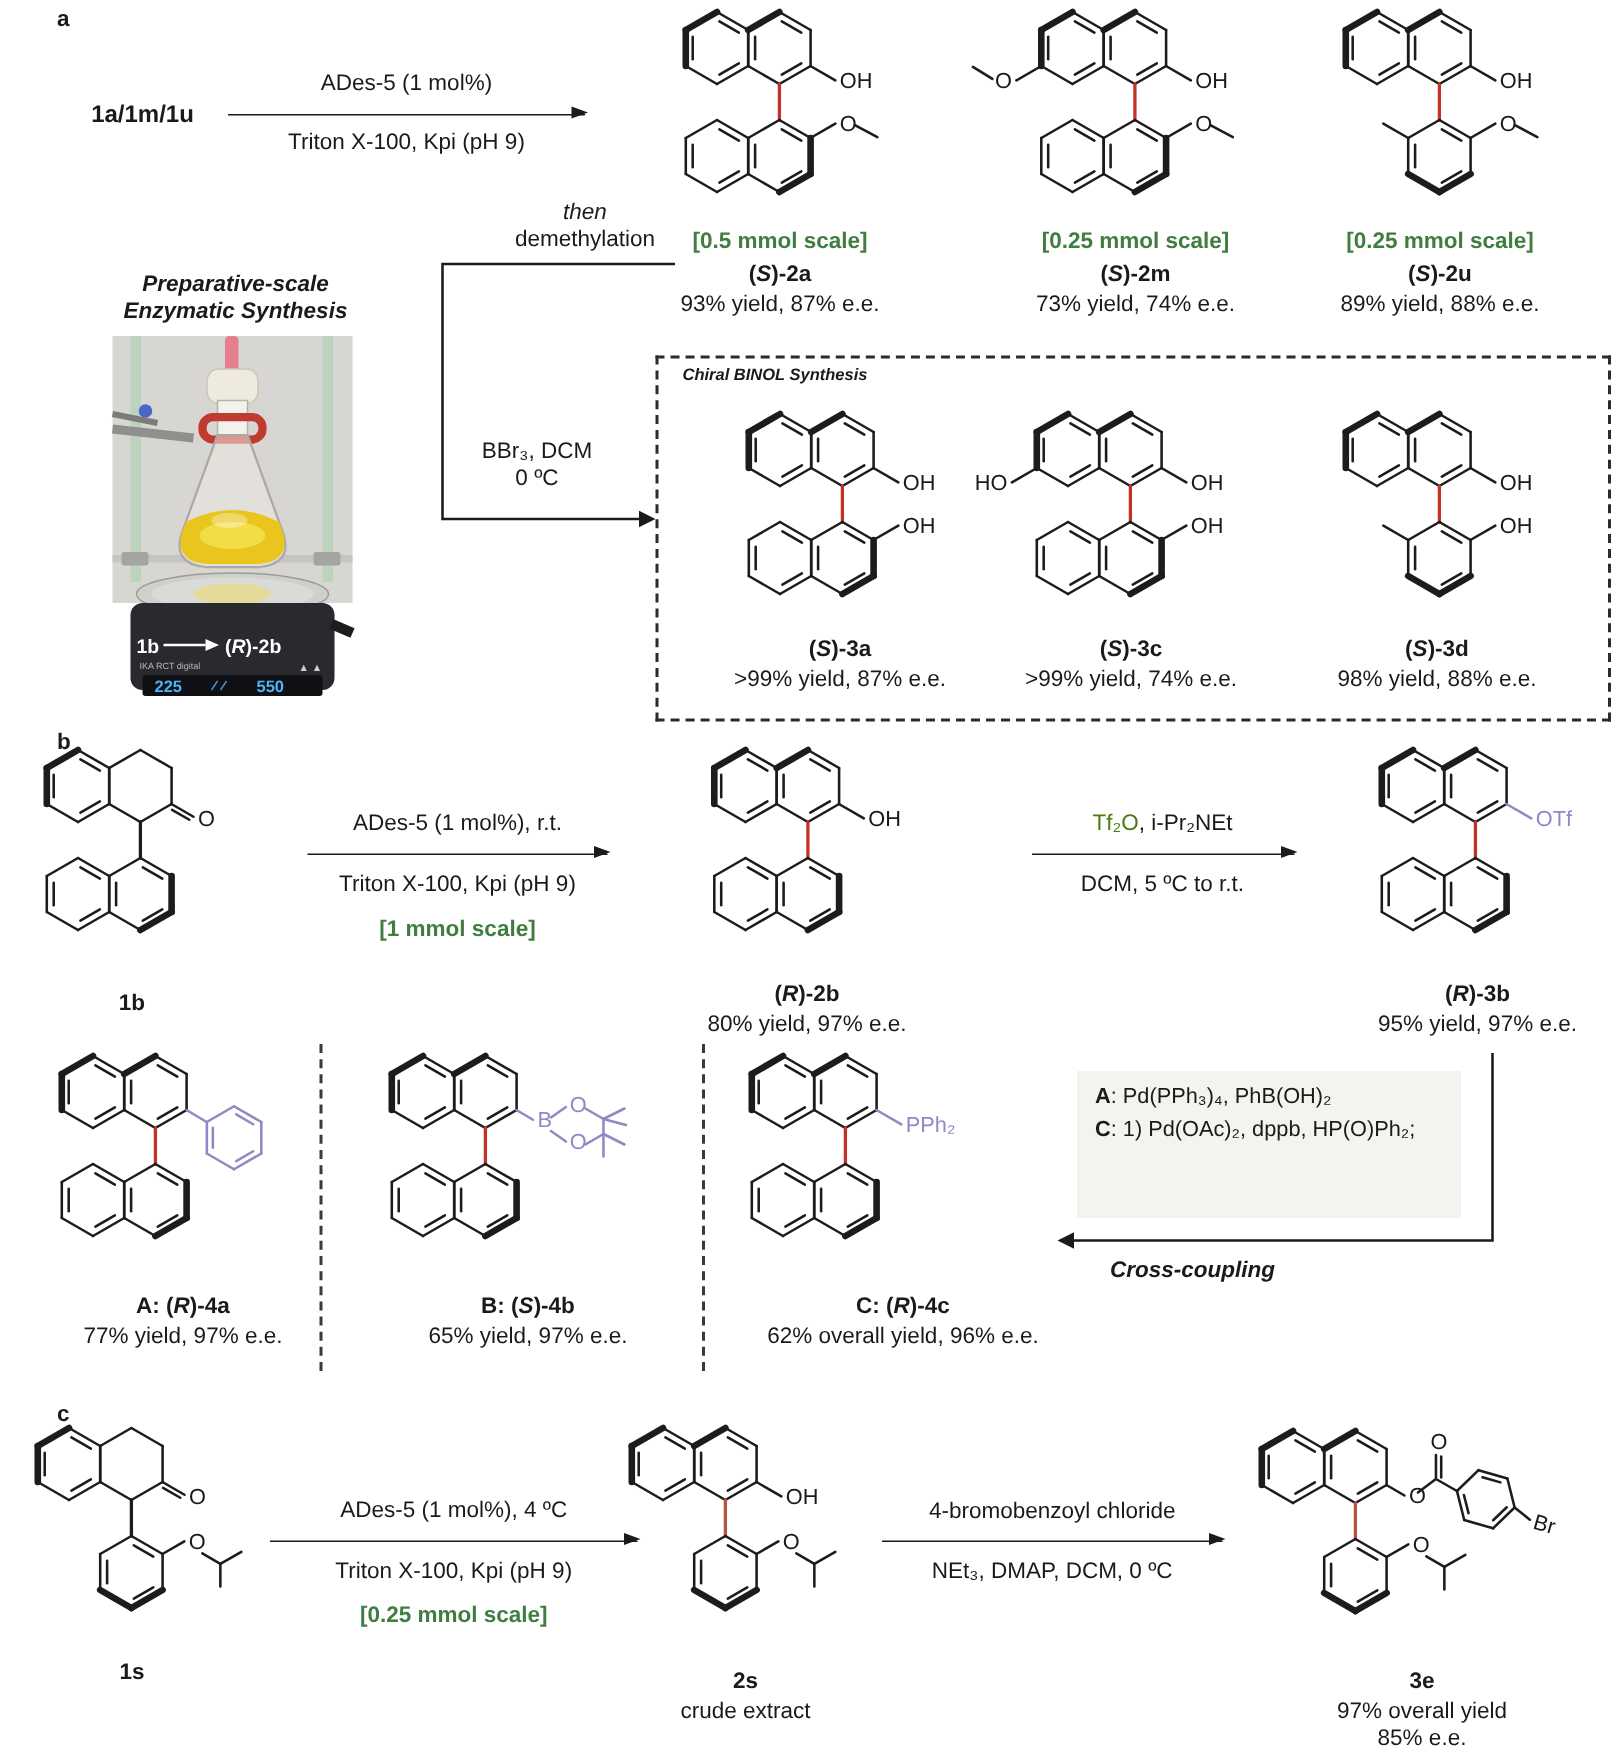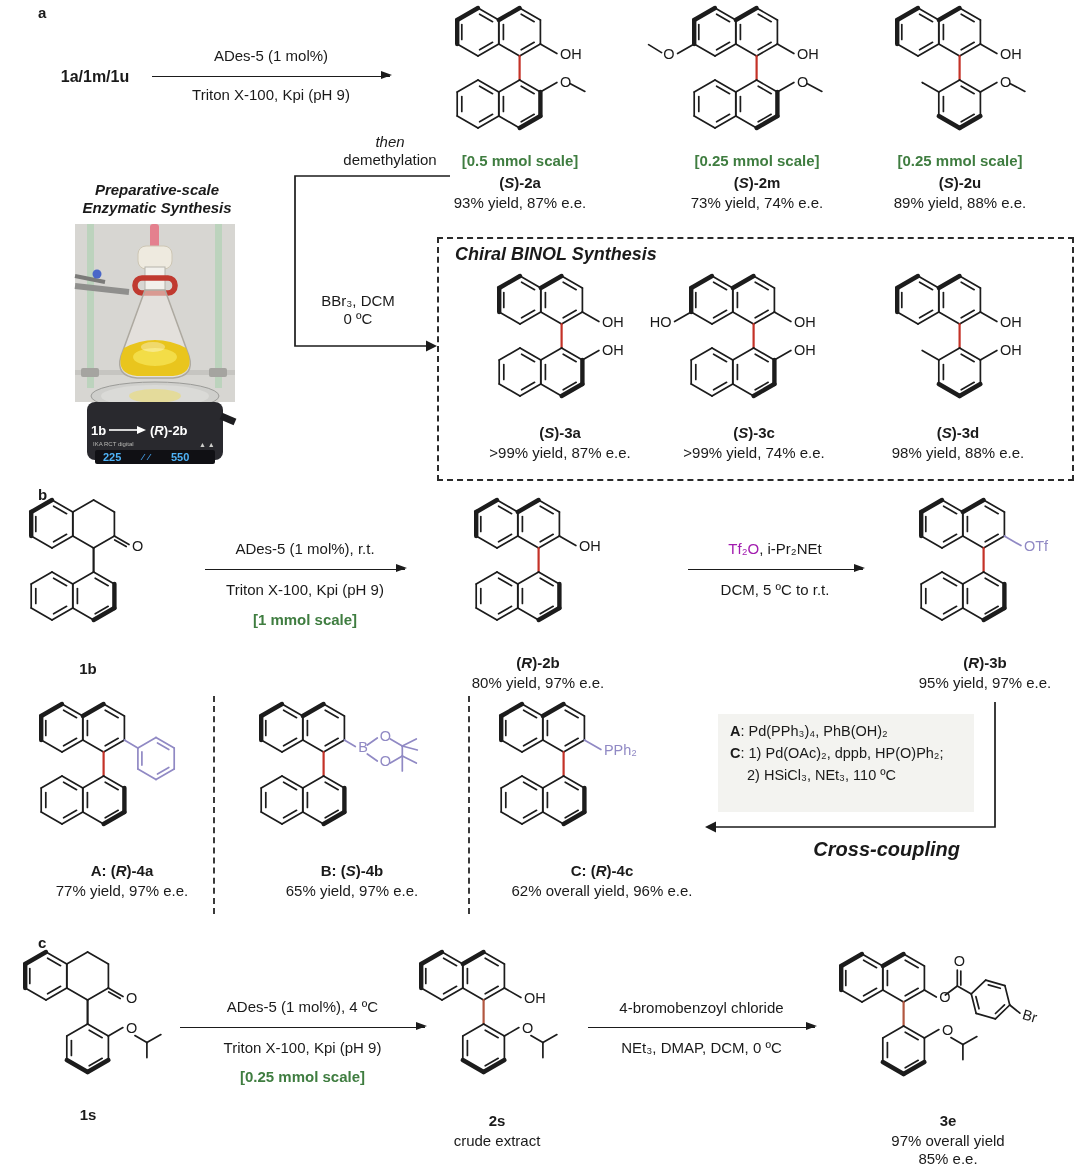--- a/index.html
+++ b/index.html
@@ -4,36 +4,36 @@
 <style>
   html,body{margin:0;padding:0;background:#ffffff;}
   .fig{position:relative;width:1080px;height:1166px;background:#fff;
        font-family:"Liberation Sans","DejaVu Sans",sans-serif;color:#1a1a1a;overflow:hidden;}
   .plabel{position:absolute;font-size:15px;font-weight:700;}
   .cap{position:absolute;text-align:center;font-size:15px;line-height:17px;white-space:nowrap;}
   .cond{position:absolute;font-size:15px;text-align:center;line-height:18px;white-space:nowrap;}
   .scale{color:#3f7d40;font-weight:700;}
   .name{font-weight:700;}
   .ital{font-style:italic;}
-  .purple{color:#a21caf;}
+  .purple{color:#4d7c0f;}
   .rxn-arrow{position:absolute;height:0;border-top:1.7px solid #1b1b1b;}
   .rxn-arrow::after{content:"";position:absolute;right:-2px;top:-6.2px;width:0;height:0;
       border-left:11px solid #1b1b1b;border-top:4.7px solid transparent;border-bottom:4.7px solid transparent;}
   .mol{position:absolute;overflow:visible;}
   svg{overflow:visible;}
   svg text{font-family:"Liberation Sans","DejaVu Sans",sans-serif;}
   .dashedbox{position:absolute;border:2.2px dashed #2b2b2b;}
-  .boxtitle{position:absolute;font-weight:700;font-style:italic;font-size:18px;}
+  .boxtitle{position:absolute;font-weight:700;font-style:italic;font-size:11px;}
   .photo-title{position:absolute;font-weight:700;font-style:italic;font-size:15px;text-align:center;line-height:18px;}
   .graybox{position:absolute;background:#f3f3f0;padding:6px 0 0 12px;box-sizing:border-box;}
   .condline{font-size:14.5px;line-height:22px;white-space:nowrap;}
   .condline.indent{padding-left:17px;}
   .ck{font-weight:700;}
   .dashv{position:absolute;border-left:2.5px dashed #3a3a3a;}
-  .cross{position:absolute;font-weight:700;font-style:italic;font-size:20px;text-align:right;}
+  .cross{position:absolute;font-weight:700;font-style:italic;font-size:15px;text-align:left;}
 </style>
 </head>
 <body>
 
 <div class="fig" id="fig">
 
   <div class="plabel" style="left:38px;top:4px">a</div>
   <div class="cap name" style="left:42px;top:68px;width:106px;font-size:16px">1a/1m/1u</div>
 
   <div class="rxn-arrow" style="left:152px;top:76px;width:238px"></div>
@@ -68,21 +68,20 @@
   <div class="cond" style="left:665px;top:581px;width:220px">DCM, 5 ºC to r.t.</div>
 
   <svg class="mol" style="left:700px;top:690px" width="310" height="145">
     <path d="M295 12 L295 137 L16 137" fill="none" stroke="#1b1b1b" stroke-width="1.7"></path>
     <polygon points="16,131.5 5,137 16,142.5" fill="#1b1b1b"></polygon>
   </svg>
 
   <div class="graybox" style="left:718px;top:714px;width:256px;height:98px">
     <div class="condline"><span class="ck">A</span><span>: Pd(PPh₃)₄, PhB(OH)₂</span></div>
     <div class="condline"><span class="ck">C</span><span>: 1) Pd(OAc)₂, dppb, HP(O)Ph₂;</span></div>
-    <div class="condline indent">2) HSiCl₃, NEt₃, 110 ºC</div>
   </div>
   <div class="cross" style="left:740px;top:838px;width:220px">Cross-coupling</div>
 
   <div class="dashv" style="left:213px;top:696px;height:218px"></div>
   <div class="dashv" style="left:468px;top:696px;height:218px"></div>
 
   <div class="plabel" style="left:38px;top:934px">c</div>
 
   <div class="rxn-arrow" style="left:180px;top:1027px;width:245px"></div>
   <div class="cond" style="left:165px;top:998px;width:275px">ADes-5 (1 mol%), 4 ºC</div>

